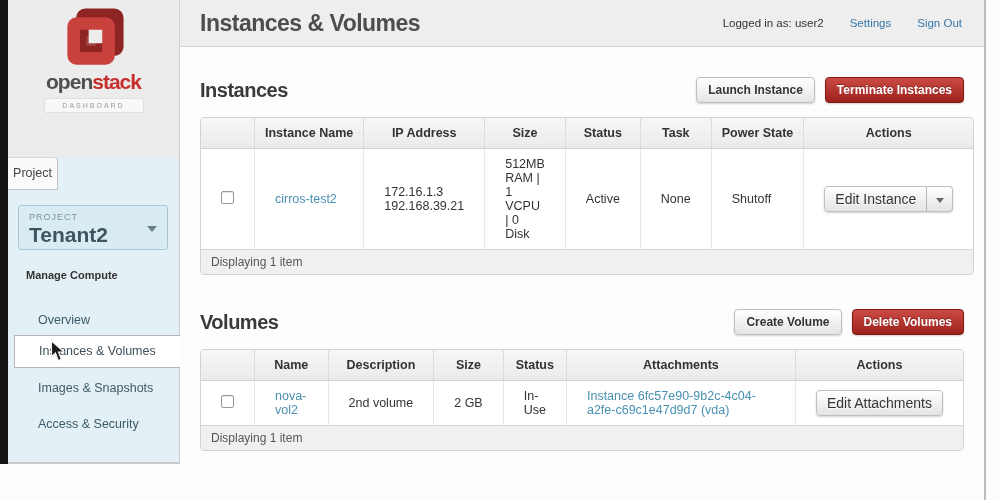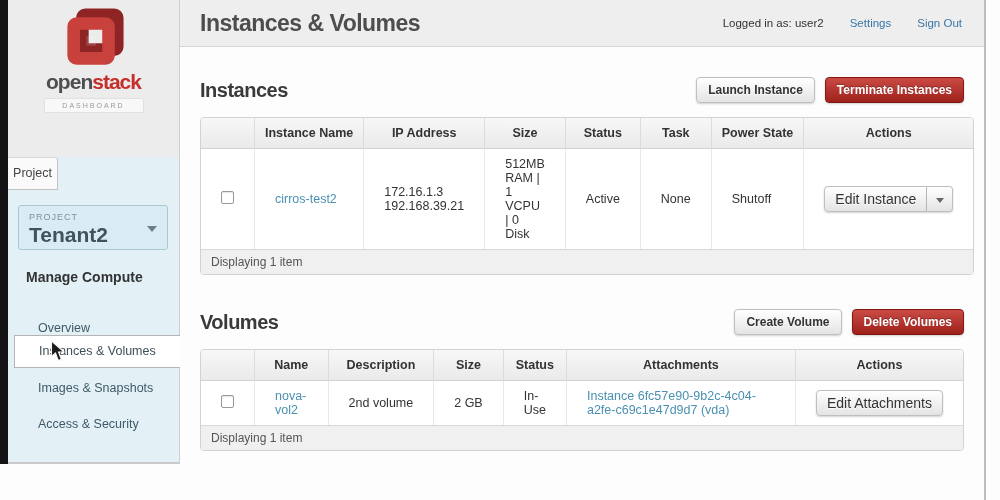--- a/index.html
+++ b/index.html
@@ -19,23 +19,23 @@
   .wordmark .wm-stack { color:#c5302c; }
   .dash-pill { margin:6px auto 0; width:100px; height:15px; background:#f8f8f8; border-radius:2px; box-shadow:0 0 0 1px #e0e0e0 inset; font-size:7px; letter-spacing:2px; color:#9a9a9a; line-height:15px; }
 
   .side-panel { position:absolute; top:157px; left:0; right:0; bottom:0; background:#e3f1f7; border-bottom:2px solid #c9c9c9; }
   .project-tab { position:absolute; top:0; left:0; width:50px; height:33px; background:#fafafa; border-right:1px solid #c2c2c2; border-bottom:1px solid #c2c2c2; border-top:1px solid #d8d8d8; border-top-right-radius:3px; font-size:12.5px; color:#444; line-height:31px; text-align:center; }
   .project-box { position:absolute; top:48px; left:10px; width:150px; height:45px; background:#d9ecf4; border:1px solid #aac8d4; border-radius:3px; padding:6px 10px; }
   .project-box .p-label { font-size:9px; letter-spacing:1px; color:#7d929c; }
   .project-box .p-value { font-size:21px; font-weight:bold; color:#3f545e; margin-top:1px; }
   .caret-down { position:absolute; right:10px; top:20px; width:0; height:0; border-left:5px solid transparent; border-right:5px solid transparent; border-top:6px solid #6b7f88; }
 
-  .side-section-title { position:absolute; top:112px; left:18px; font-size:14px; font-weight:bold; color:#333; }
+  .side-section-title { position:absolute; top:112px; left:18px; font-size:11px; font-weight:bold; color:#333; }
   .side-item { position:absolute; left:30px; font-size:12.5px; color:#3f5a66; cursor:pointer; }
-  .side-item.ov   { top:164px; }
+  .side-item.ov   { top:156px; }
   .side-item.img  { top:224px; }
   .side-item.acc  { top:260px; }
   .side-item-active { position:absolute; top:178px; left:6px; right:-1px; height:33px; background:#fff; border:1px solid #b5b5b5; border-right:none; line-height:31px; padding-left:24px; font-size:12.5px; color:#3f4f58; }
 
   .mouse-cursor { position:absolute; left:50px; top:340px; z-index:50; }
 
   
   .main { position:absolute; left:180px; top:0; width:806px; height:500px; background:#fdfdfd; border-right:2px solid #bdbdbd; }
   .top-header { height:47px; background:#eeeeee; border-bottom:1px solid #d5d5d5; display:flex; align-items:center; }
   .page-title { font-size:23px; font-weight:bold; letter-spacing:-0.5px; color:#4d4d4d; padding-left:20px; }

